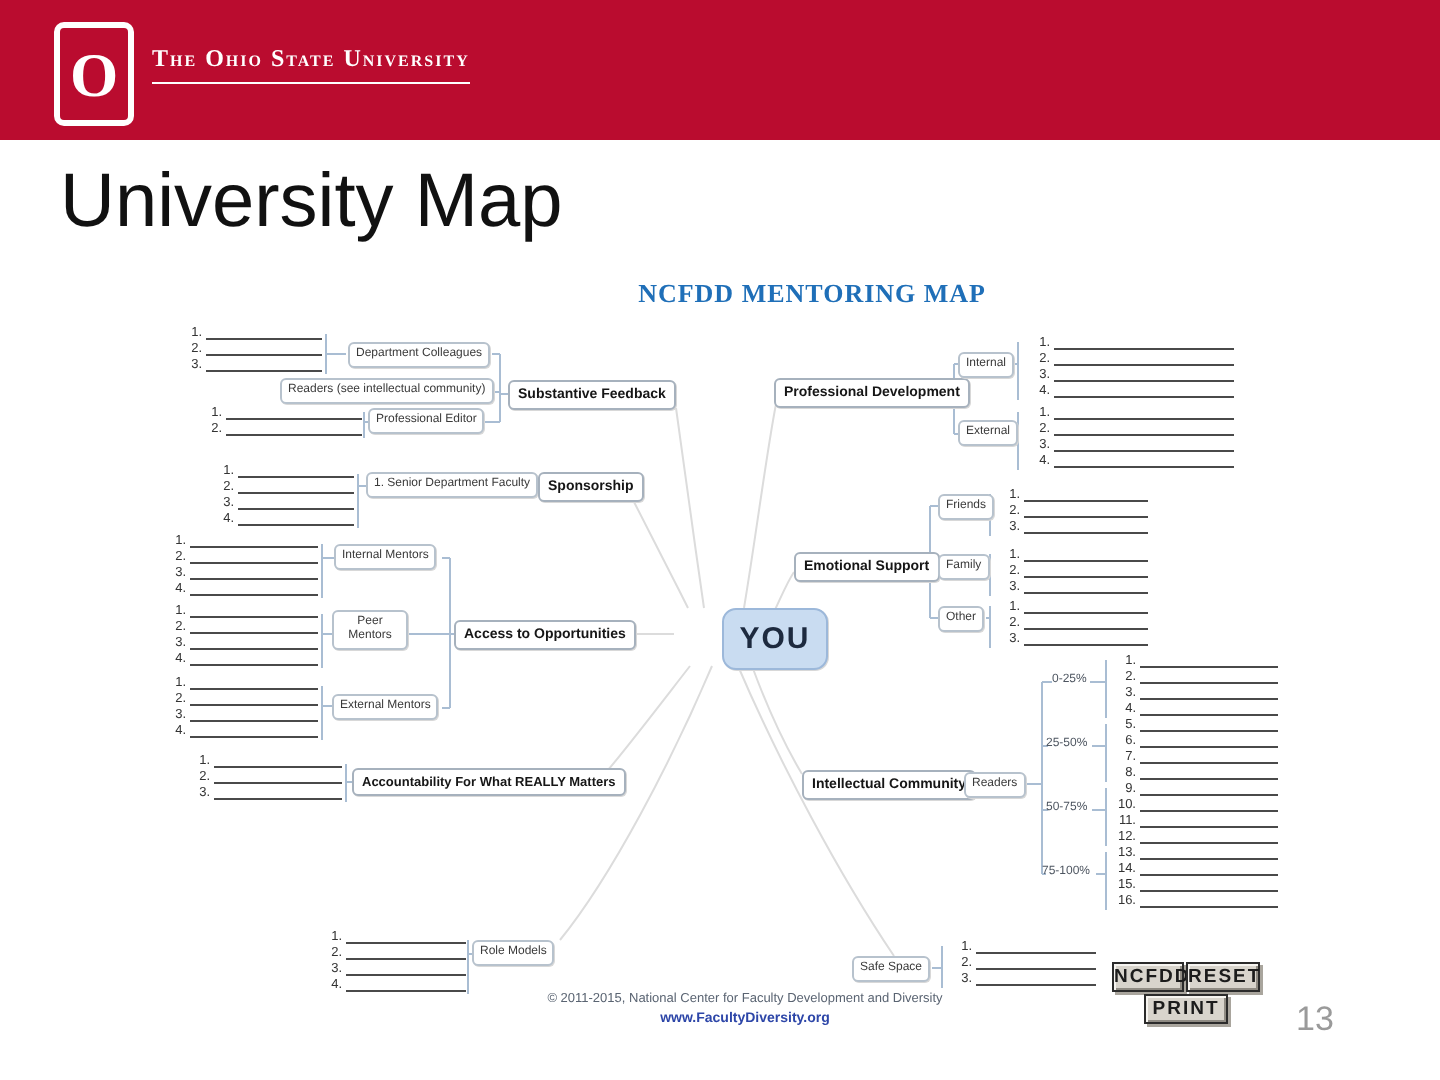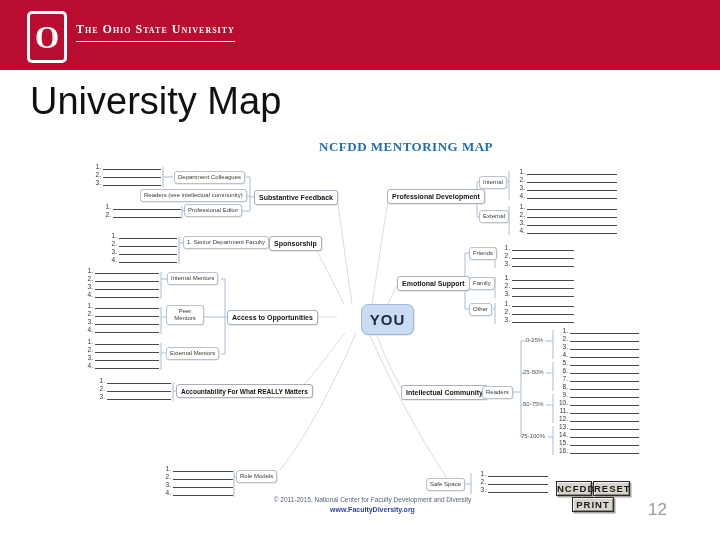--- a/index.html
+++ b/index.html
@@ -423,15 +423,15 @@
 
   <div class="copy">
     <div>© 2011-2015, National Center for Faculty Development and Diversity</div>
     <div class="site">www.FacultyDiversity.org</div>
   </div>
 
   <div class="btn3d" style="left:556px;top:481px;width:34px">NCFDD</div>
   <div class="btn3d" style="left:593px;top:481px;width:35px">RESET</div>
   <div class="btn3d" style="left:572px;top:497px;width:40px">PRINT</div>
 
-  <div class="pageno">12</div>
+  <div class="pageno">13</div>
 
 </div>
 
 </body></html>

